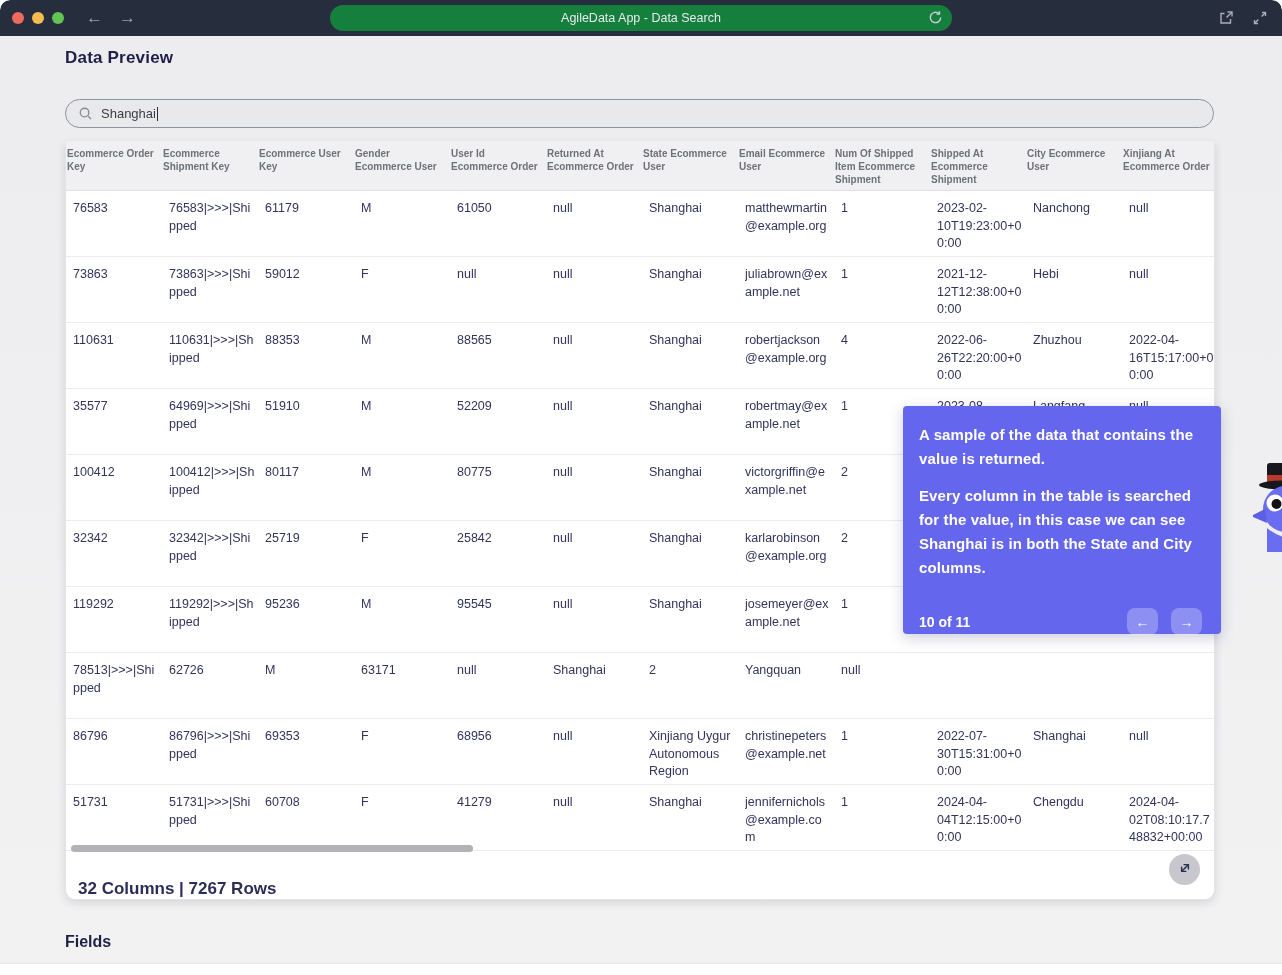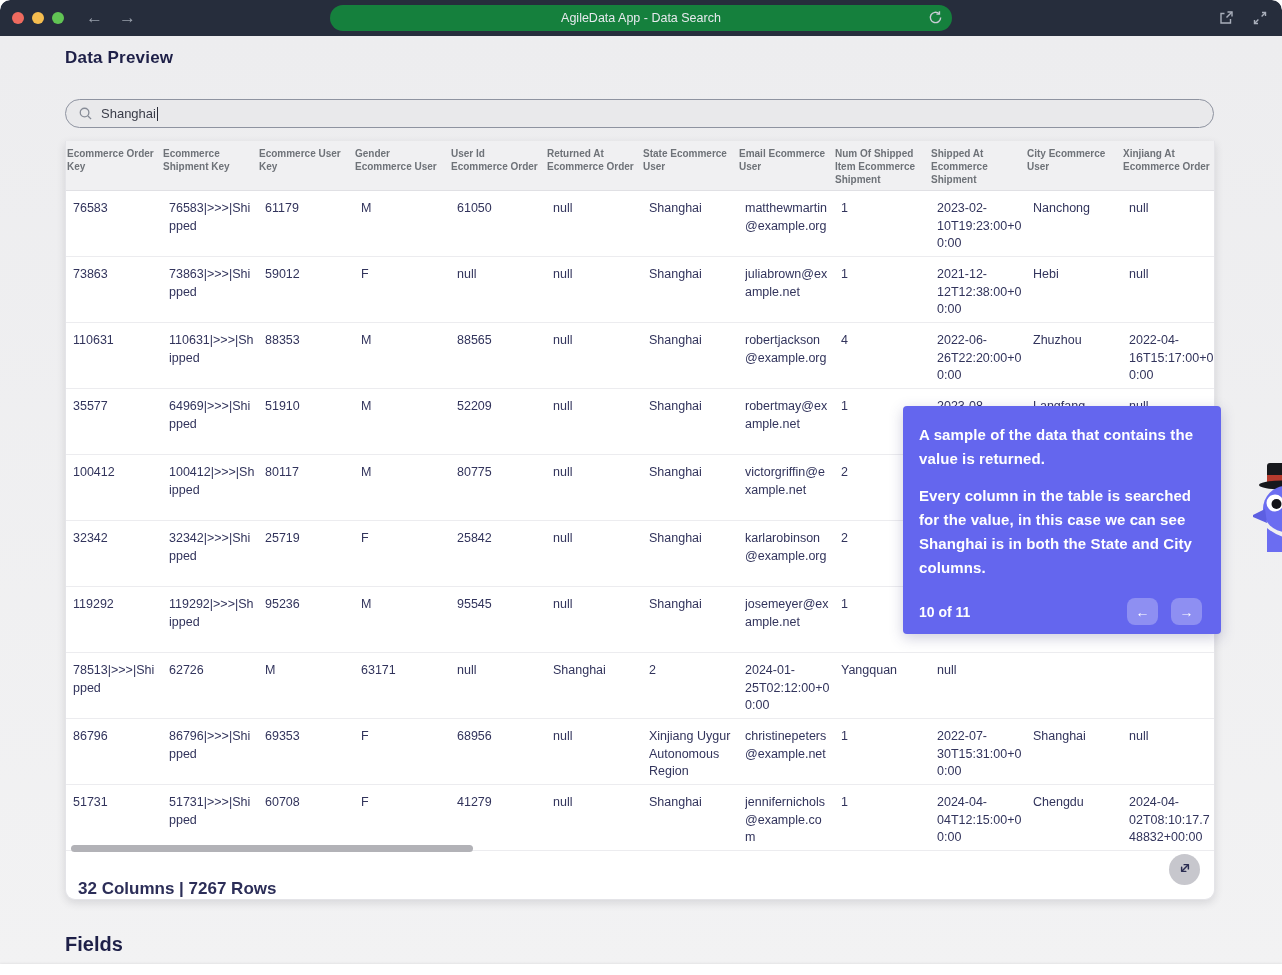--- a/index.html
+++ b/index.html
@@ -68,33 +68,33 @@
     position: absolute; left: 1103px; top: 713px; width: 31px; height: 31px; border-radius: 50%;
     background: #c7c7cd; border: none; display: flex; align-items: center; justify-content: center; cursor: pointer;
   }
   
   .tooltip {
     position: absolute; left: 903px; top: 370px; width: 318px; height: 228px;
     background: #6466ee; border-radius: 4px; padding: 17px 19px 14px 16px;
     color: #ffffff; z-index: 5; box-shadow: 0 4px 14px rgba(60,60,120,.25);
   }
   .tooltip p { font-size: 15px; font-weight: 600; line-height: 24px; margin-bottom: 13px; letter-spacing: .1px; }
-  .tooltip-footer { display: flex; align-items: center; justify-content: space-between; margin-top: 18px; }
+  .tooltip-footer { display: flex; align-items: center; justify-content: space-between; margin-top: 28px; }
   .tooltip-step { font-size: 14px; font-weight: 600; }
   .tooltip-nav { display: flex; gap: 13px; }
   .tooltip-nav button {
     width: 31px; height: 27px; border-radius: 8px; border: none; cursor: pointer;
     background: rgba(255,255,255,.27); color: #ffffff; font-size: 14px; line-height: 1;
     font-family: "Liberation Sans", sans-serif;
   }
   
   .mascot { position: absolute; right: 0; top: 426px; width: 29px; height: 90px; overflow: hidden; z-index: 6; }
   .mascot svg { position: absolute; left: -4px; top: 0; }
   
-  .fields-title { position: absolute; left: 65px; top: 897px; font-size: 20px; font-weight: 800; color: #1e2048; }
+  .fields-title { position: absolute; left: 65px; top: 897px; font-size: 16px; font-weight: 800; color: #1e2048; }
   .next-card { position: absolute; left: 0; top: 928px; width: 1282px; height: 11px; background: #ffffff; box-shadow: 0 -1px 2px rgba(0,0,0,.06); }
 </style>
 </head>
 <body>
 
 <div class="window">
 
   <div class="titlebar">
     <div class="traffic">
       <span class="dot" style="background:#ee6a5f"></span>
@@ -267,21 +267,20 @@
             <div class="td"></div>
           </div>
           <div class="tr">
             <div class="td">78513|&gt;&gt;&gt;|Shipped</div>
             <div class="td">62726</div>
             <div class="td">M</div>
             <div class="td">63171</div>
             <div class="td">null</div>
             <div class="td">Shanghai</div>
             <div class="td">2</div>
-            <div class="td">2024-01-25T02:12:00+00:00</div>
             <div class="td">Yangquan</div>
             <div class="td">null</div>
           </div>
           <div class="tr">
             <div class="td">86796</div>
             <div class="td">86796|&gt;&gt;&gt;|Shipped</div>
             <div class="td">69353</div>
             <div class="td">F</div>
             <div class="td">68956</div>
             <div class="td">null</div>

